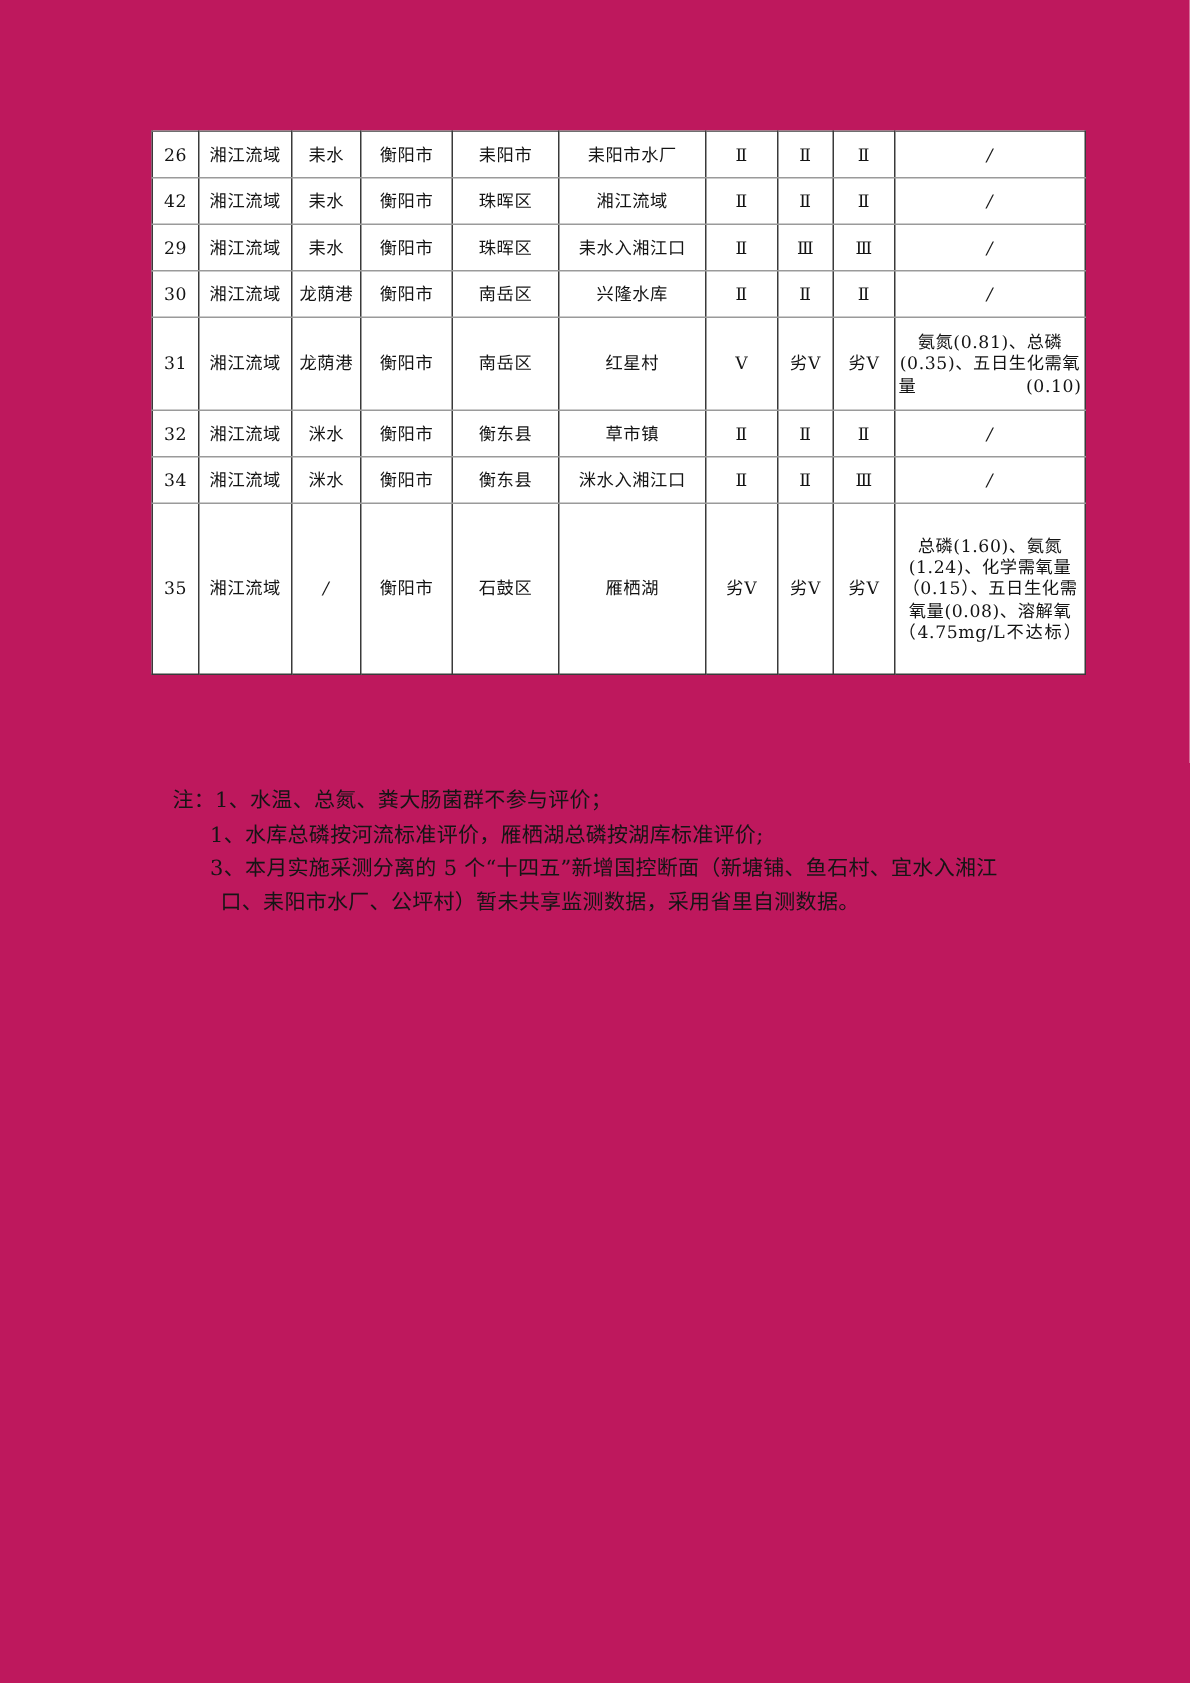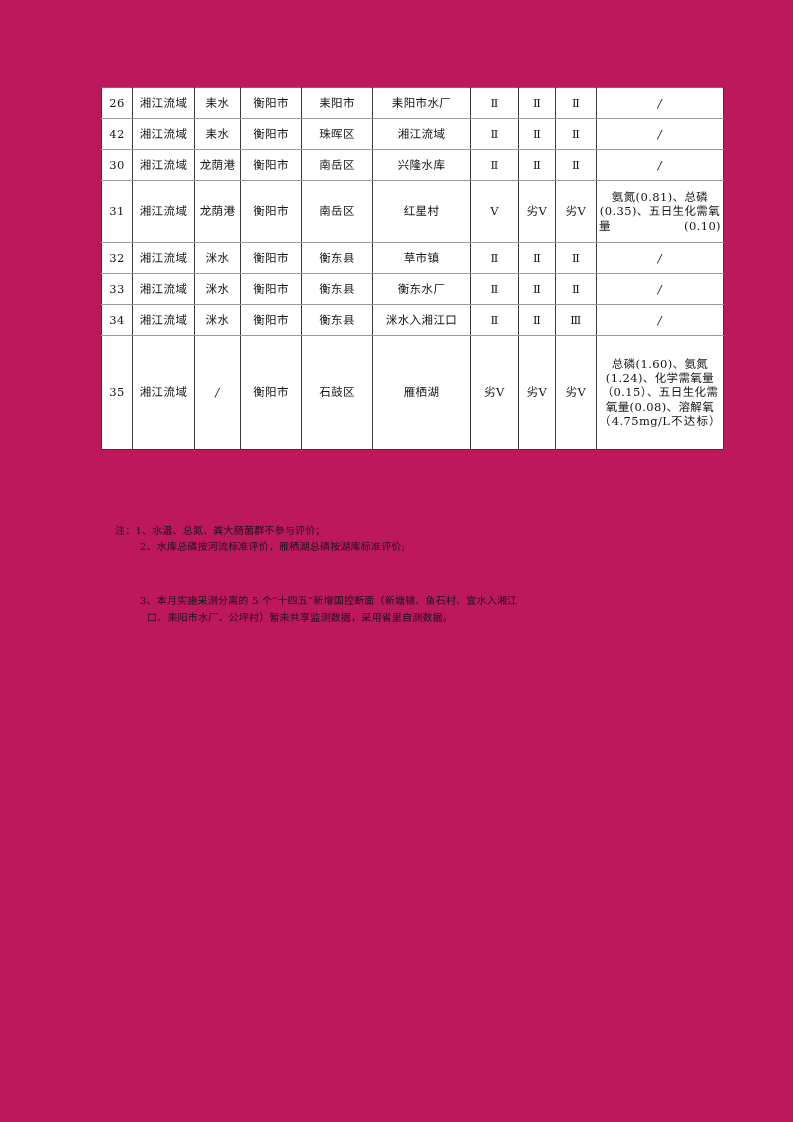--- a/index.html
+++ b/index.html
@@ -95,30 +95,30 @@
   tr.r-normal td { height: 30px; }
   tr.r-tall   td { height: 61px; }
   tr.r-xtall  td { height: 113px; }
 
   
   .notes {
     position: absolute;
     left: 101px;
     top: 523px;
     width: 640px;
-    font-size: 10px;
+    font-size: 14px;
     line-height: 1.62;
     color: #151515;
     font-family: "DejaVu Serif", "Liberation Serif", serif;
     letter-spacing: 0.2px;
   }
   .notes .n-line { white-space: nowrap; }
   .notes .n1 { padding-left: 14px; }
   .notes .n2 { padding-left: 39px; }
-  .notes .n3 { padding-left: 39px; margin-top: 38px; }
+  .notes .n3 { padding-left: 39px; }
   .notes .n3b { padding-left: 0px; margin-left: 46px; }
 </style>
 </head>
 <body>
 
 <div class="page">
 
   <div class="table-wrap">
     <table class="wq">
       <colgroup>
@@ -155,20 +155,32 @@
           <td class="basin">耒水</td>
           <td class="basin">衡阳市</td>
           <td class="basin">珠晖区</td>
           <td class="basin">湘江流域</td>
           <td class="grade">Ⅱ</td>
           <td class="grade">Ⅱ</td>
           <td class="grade">Ⅱ</td>
           <td class="factor single slash">/</td>
         </tr>
 
+        <tr class="r-normal">
+          <td class="idx">29</td>
+          <td class="basin">湘江流域</td>
+          <td class="basin">耒水</td>
+          <td class="basin">衡阳市</td>
+          <td class="basin">珠晖区</td>
+          <td class="basin">耒水入湘江口</td>
+          <td class="grade">Ⅱ</td>
+          <td class="grade">Ⅲ</td>
+          <td class="grade">Ⅲ</td>
+          <td class="factor single slash">/</td>
+        </tr>
 
         <tr class="r-normal">
           <td class="idx">30</td>
           <td class="basin">湘江流域</td>
           <td class="basin">龙荫港</td>
           <td class="basin">衡阳市</td>
           <td class="basin">南岳区</td>
           <td class="basin">兴隆水库</td>
           <td class="grade">Ⅱ</td>
           <td class="grade">Ⅱ</td>
@@ -195,32 +207,20 @@
           <td class="basin">洣水</td>
           <td class="basin">衡阳市</td>
           <td class="basin">衡东县</td>
           <td class="basin">草市镇</td>
           <td class="grade">Ⅱ</td>
           <td class="grade">Ⅱ</td>
           <td class="grade">Ⅱ</td>
           <td class="factor single slash">/</td>
         </tr>
 
-        <tr class="r-normal">
-          <td class="idx">33</td>
-          <td class="basin">湘江流域</td>
-          <td class="basin">洣水</td>
-          <td class="basin">衡阳市</td>
-          <td class="basin">衡东县</td>
-          <td class="basin">衡东水厂</td>
-          <td class="grade">Ⅱ</td>
-          <td class="grade">Ⅱ</td>
-          <td class="grade">Ⅱ</td>
-          <td class="factor single slash">/</td>
-        </tr>
 
         <tr class="r-normal">
           <td class="idx">34</td>
           <td class="basin">湘江流域</td>
           <td class="basin">洣水</td>
           <td class="basin">衡阳市</td>
           <td class="basin">衡东县</td>
           <td class="basin">洣水入湘江口</td>
           <td class="grade">Ⅱ</td>
           <td class="grade">Ⅱ</td>
@@ -240,18 +240,18 @@
           <td class="grade">劣Ⅴ</td>
           <td class="factor">总磷(1.60)、氨氮(1.24)、化学需氧量（0.15）、五日生化需氧量(0.08)、溶解氧（4.75mg/L不达标）</td>
         </tr>
 
       </tbody>
     </table>
   </div>
 
   <div class="notes">
     <div class="n-line n1">注：1、水温、总氮、粪大肠菌群不参与评价；</div>
-    <div class="n-line n2">2、水库总磷按河流标准评价，雁栖湖总磷按湖库标准评价;</div>
+    <div class="n-line n2">1、水库总磷按河流标准评价，雁栖湖总磷按湖库标准评价;</div>
     <div class="n-line n3">3、本月实施采测分离的 5 个“十四五”新增国控断面（新塘铺、鱼石村、宜水入湘江</div>
     <div class="n-line n3b">口、耒阳市水厂、公坪村）暂未共享监测数据，采用省里自测数据。</div>
   </div>
 
 </div>
 
 </body></html>

